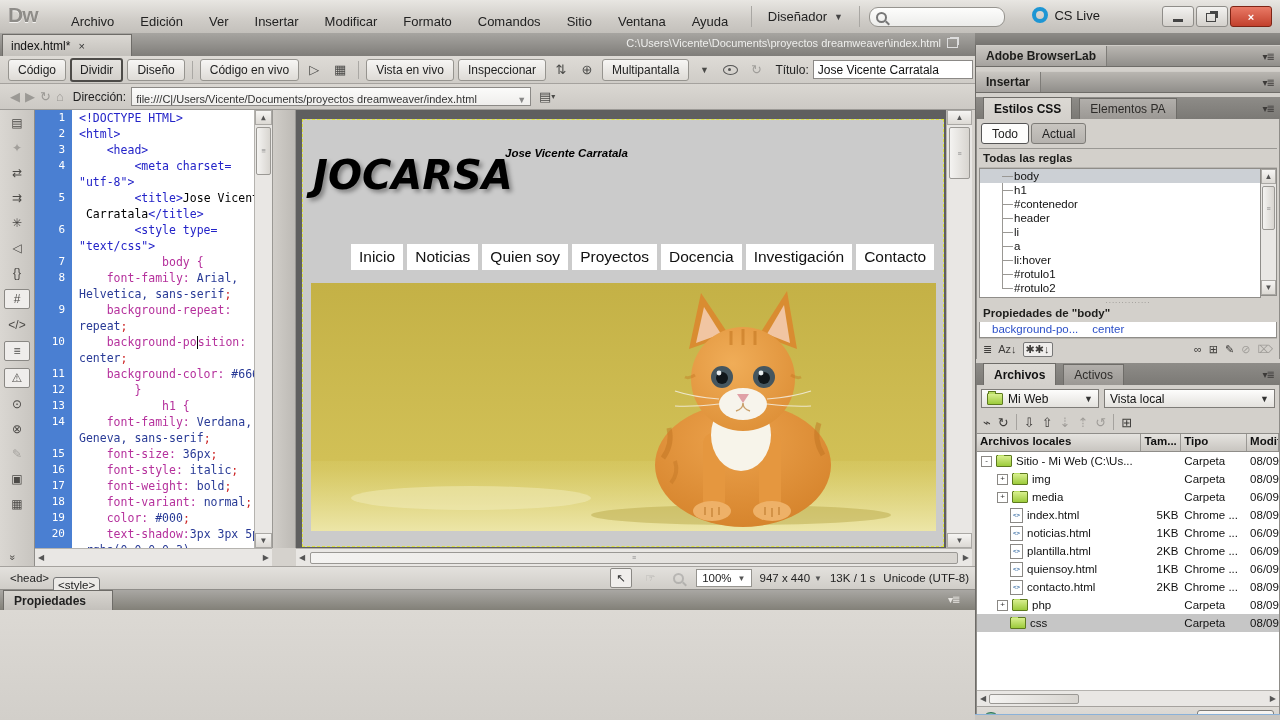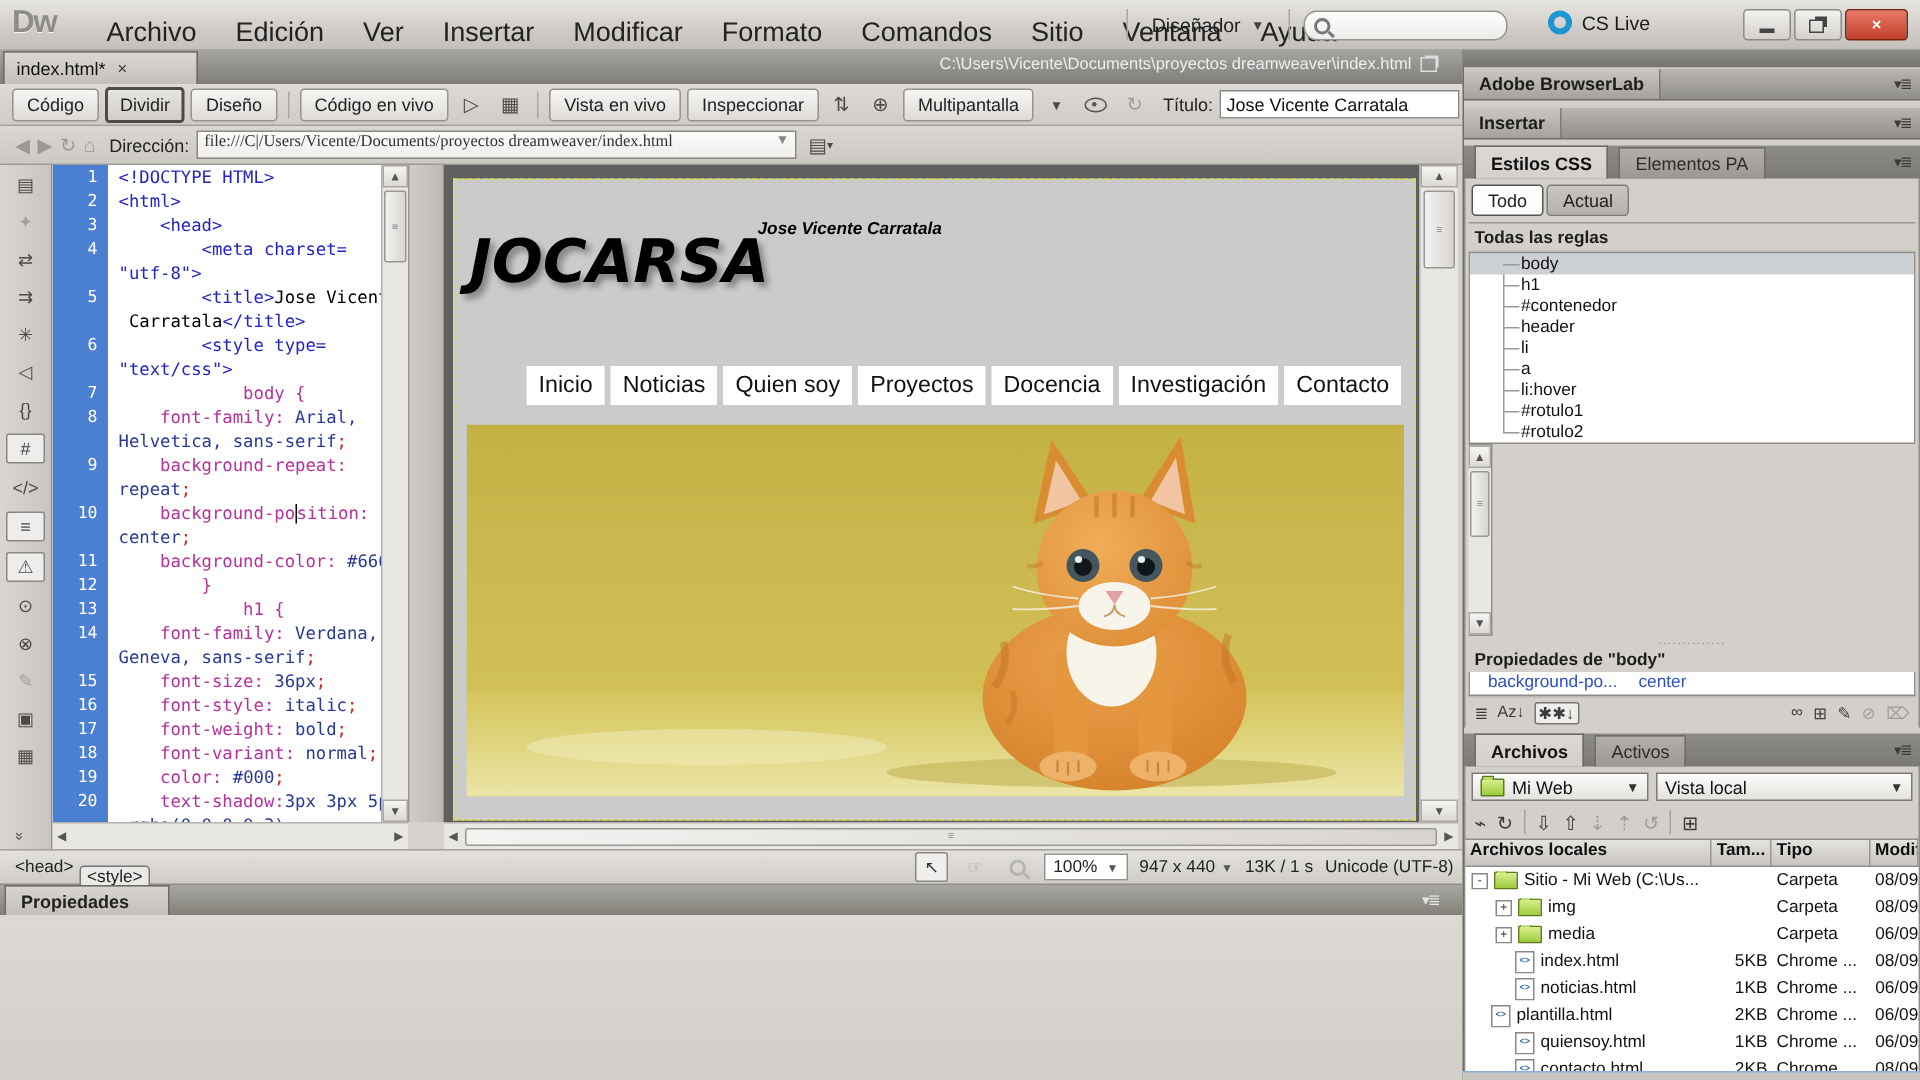--- a/index.html
+++ b/index.html
@@ -7,21 +7,21 @@
        font-family:"Liberation Sans",sans-serif;font-size:12px;color:#1a1a1a;
        overflow:hidden;user-select:none;}
   .abs{position:absolute;}
 
   
   .titlebar{left:0;top:0;width:1280px;height:33px;
     background:linear-gradient(#e8e6e2,#cfccc7 60%,#c3c0bb);border-bottom:1px solid #8f8d89;}
   .dw-logo{left:8px;top:3px;font-weight:bold;font-size:21px;color:#8e8c88;
     text-shadow:0 1px 0 #f4f3f1;letter-spacing:-1px;}
   .menubar{left:58px;top:0;height:33px;display:flex;align-items:center;}
-  .menu-item{padding:0 13px;height:23px;line-height:33px;font-size:18px;color:#222;cursor:default;}
+  .menu-item{padding:0 13px;height:23px;line-height:33px;font-size:13px;color:#222;cursor:default;}
   .ws-switcher{right:420px;top:6px;height:21px;padding:0 8px;display:flex;align-items:center;gap:7px;
     font-size:13px;color:#222;border-left:1px solid #a9a7a3;border-right:1px solid #a9a7a3;padding:0 16px;}
   .search-box{right:275px;top:7px;width:128px;height:18px;border:1px solid #96948f;border-radius:9px;
     background:linear-gradient(#fdfdfc,#ececea);display:flex;align-items:center;padding-left:6px;}
   .mag{width:7px;height:7px;border:2px solid #777;border-radius:50%;position:relative;display:inline-block;}
   .mag::after{content:"";position:absolute;left:7px;top:8px;width:5px;height:2px;background:#777;transform:rotate(45deg);}
   .cslive{right:180px;top:7px;display:flex;align-items:center;gap:6px;font-size:13px;}
   .cslive-ring{width:16px;height:16px;border-radius:50%;border:4px solid #1d96d4;box-sizing:border-box;display:inline-block;}
   .winbtns{right:8px;top:6px;display:flex;gap:2px;}
   .winbtn{width:30px;height:19px;border:1px solid #8f8d89;border-radius:3px;
@@ -55,21 +55,21 @@
     padding:0 4px;color:#111;display:flex;align-items:center;}
   .eye{width:13px;height:8px;border:1px solid #555;border-radius:50%;position:relative;display:inline-block;}
   .eye::after{content:"";position:absolute;left:4px;top:2px;width:3px;height:3px;border-radius:50%;background:#555;}
 
   
   .addrbar{left:0;top:84px;width:975px;height:26px;background:linear-gradient(#dad7d2,#ccc9c4);
     border-bottom:1px solid #9c9a96;display:flex;align-items:center;gap:5px;padding-left:10px;box-sizing:border-box;}
   .nav-ico{color:#9b9995;font-size:13px;}
   .addr-label{font-size:12px;color:#222;margin-left:4px;}
   .url-field{width:390px;height:17px;border:1px solid #8b8986;background:linear-gradient(#fbfbfa,#efeeec);
-    font-size:11px;color:#333;display:flex;align-items:flex-start;justify-content:space-between;padding:0 4px;font-family:Liberation Serif, serif;}
+    font-size:11px;color:#333;display:flex;align-items:flex-end;justify-content:space-between;padding:0 4px;}
   .url-field .dd{color:#888;font-size:9px;}
 
   
   .codestrip{left:0;top:110px;width:35px;height:460px;background:linear-gradient(90deg,#dad7d2,#c8c5c0);
     border-right:1px solid #8f8d89;display:flex;flex-direction:column;align-items:center;padding-top:4px;box-sizing:border-box;gap:7px;}
   .cs-ico{width:24px;height:18px;display:flex;align-items:center;justify-content:center;font-size:12px;color:#4c4a47;}
   .cs-ico.pressed{border:1px solid #8a8884;background:#efedeb;border-radius:2px;}
   .cs-ico.dis{opacity:.35;}
   .rot90{transform:rotate(90deg);display:inline-block;}
 
@@ -486,21 +486,21 @@
       <span class="bar-menu panel-menu-ico" style="align-self:center;">▾≣</span>
     </div>
     <div style="background:#d3d0cb;border-left:1px solid #8f8d89;border-right:1px solid #8f8d89;padding:4px 2px 0 2px;box-sizing:border-box;">
       <div style="display:flex;gap:2px;padding:0 2px 4px 2px;">
         <div class="toggle-btn active">Todo</div>
         <div class="toggle-btn">Actual</div>
       </div>
       <div style="border-top:1px solid #9a9894;border-bottom:1px solid #bab7b2;padding:2px 4px;">
         <span class="section-label">Todas las reglas</span>
       </div>
-      <div style="display:flex;flex-direction:column;">
+      <div style="display:flex;">
         <div class="ruleslist" style="flex:1;height:128px;">
             <div class="rule-vline" style="height: 119px;"></div>
             <div class="rule-row sel">
               <span class="rule-tick"></span>
               <span>body</span>
             </div>
             <div class="rule-row">
               <span class="rule-tick"></span>
               <span>h1</span>
             </div>
@@ -645,21 +645,21 @@
             <div class="fr-name" style="width: 165px; padding-left: 20px;">
               <span class="expander none"></span>
               <span class="file-ico">&lt;&gt;</span>
               <span>noticias.html</span>
             </div>
             <div class="fr-cell" style="width: 40px; text-align: right;">1KB</div>
             <div class="fr-cell" style="width: 66px;">Chrome ...</div>
             <div class="fr-cell" style="width: 32px;">06/09/</div>
           </div>
           <div class="file-row">
-            <div class="fr-name" style="width: 165px; padding-left: 4px;">
+            <div class="fr-name" style="width: 165px; padding-left: 20px;">
               <span class="expander none"></span>
               <span class="file-ico">&lt;&gt;</span>
               <span>plantilla.html</span>
             </div>
             <div class="fr-cell" style="width: 40px; text-align: right;">2KB</div>
             <div class="fr-cell" style="width: 66px;">Chrome ...</div>
             <div class="fr-cell" style="width: 32px;">06/09/</div>
           </div>
           <div class="file-row">
             <div class="fr-name" style="width: 165px; padding-left: 20px;">

